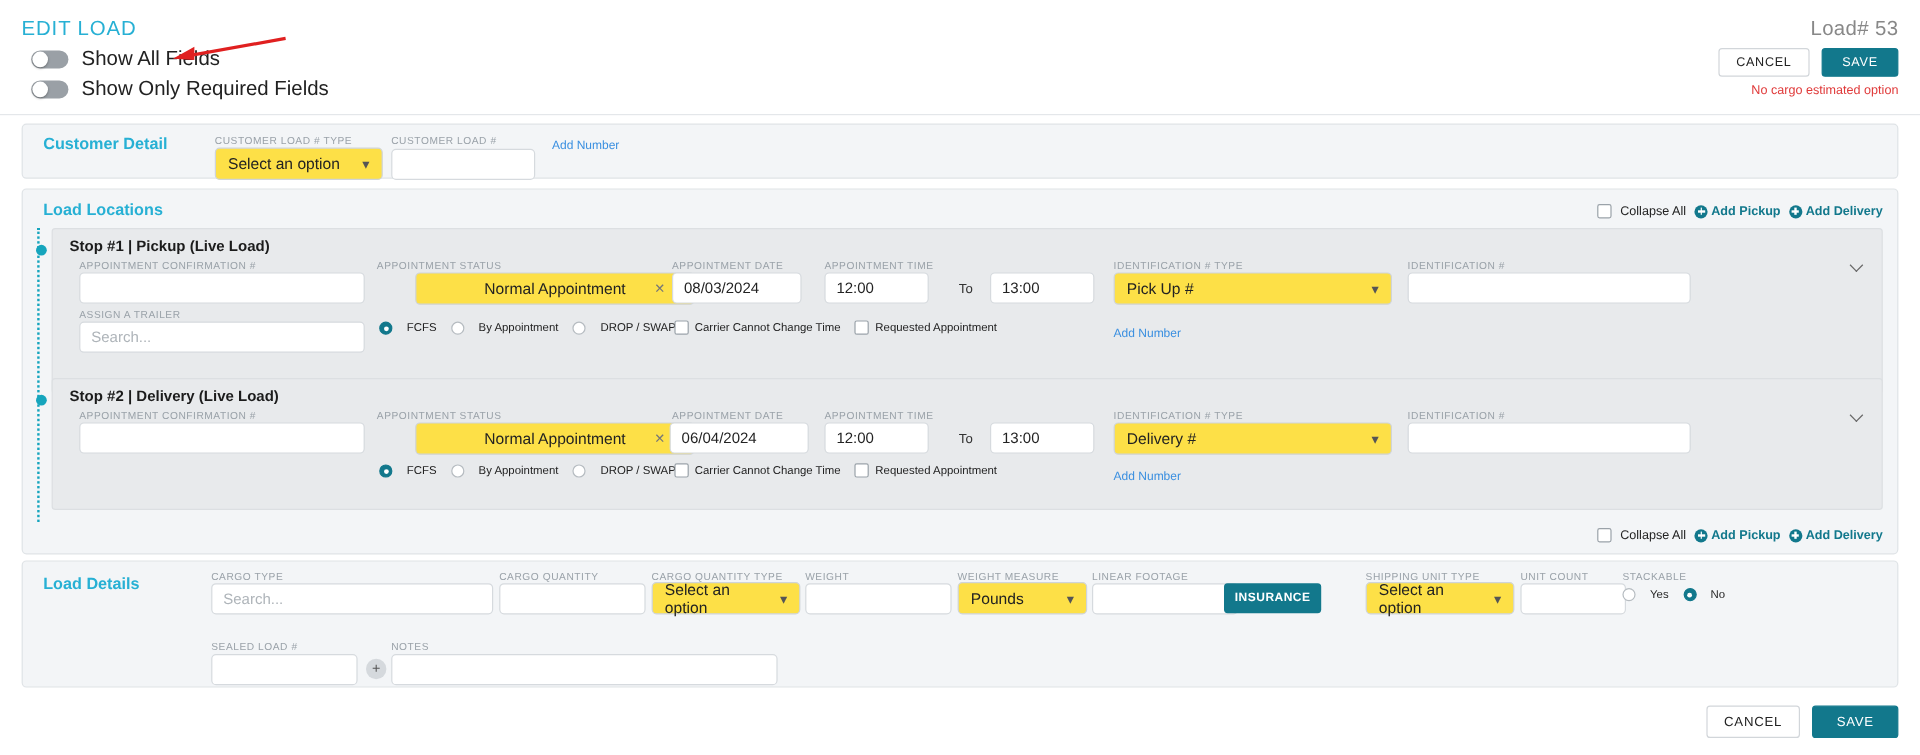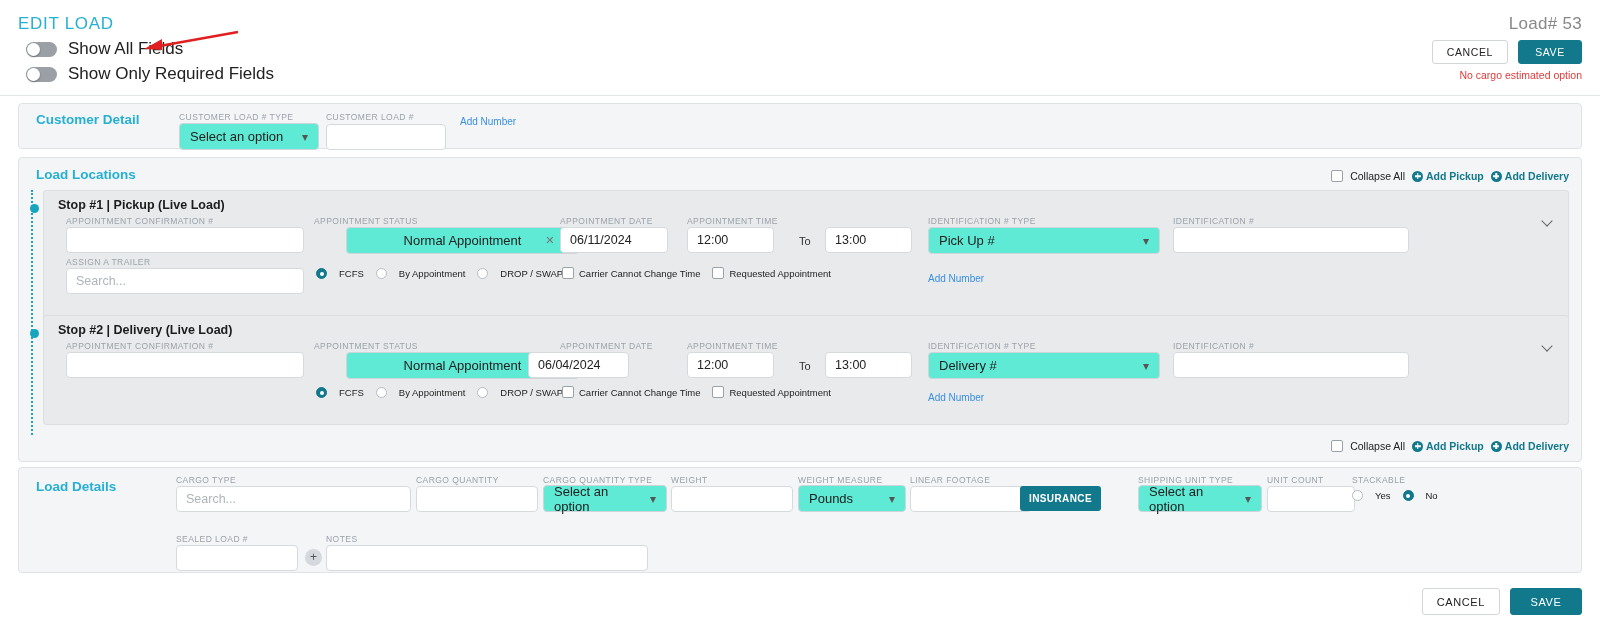--- a/index.html
+++ b/index.html
@@ -63,21 +63,21 @@
     color:#9aa2a9; text-transform:uppercase; white-space:nowrap;
   }
   .inp {
     position:absolute; height:26px; background:#fff;
     border:1px solid #d6dade; border-radius:4px;
     font-size:12.5px; color:#222; padding:0 9px;
     display:flex; align-items:center;
   }
   .inp.ph { color:#aeb4b9; }
   .sel {
-    position:absolute; height:27px; background:#5eead4;
+    position:absolute; height:27px; background:#fde047;
     border:1px solid #cfd4d8; border-radius:4px;
     font-size:13px; color:#222; padding:0 10px;
     display:flex; align-items:center; justify-content:space-between;
   }
   .sel .cv { color:#555; font-size:12px; margin-left:6px; }
   .sel-multi { justify-content:center;margin-left:32px; }
   .sel-multi .tools {
     position:absolute; right:9px; top:0; bottom:0;
     display:flex; align-items:center; gap:9px; color:#777; font-size:11px;
   }
@@ -235,21 +235,21 @@
       <div class="fld-label" style="left:270px; top:25px;">APPOINTMENT STATUS</div>
       <div class="sel sel-multi" style="left:270px; top:36px; width:233px;">
         <span>Normal Appointment</span>
         <span class="tools">
           <span>✕</span>
           <span>▾</span>
         </span>
       </div>
 
       <div class="fld-label" style="left:516px; top:25px;">APPOINTMENT DATE</div>
-      <div class="inp" style="left:516px; top:36px; width:108px;">06/11/2024</div>
+      <div class="inp" style="left:516px; top:36px; width:108px;">08/03/2024</div>
 
       <div class="fld-label" style="left:643px; top:25px;">APPOINTMENT TIME</div>
       <div class="inp" style="left:643px; top:36px; width:87px;">12:00</div>
       <div class="to-lbl" style="left:755px; top:44px;">To</div>
       <div class="inp" style="left:781px; top:36px; width:87px;">13:00</div>
 
       <div class="fld-label" style="left:884px; top:25px;">IDENTIFICATION # TYPE</div>
       <div class="sel" style="left:884px; top:36px; width:232px;">
         <span>Pick Up #</span>
         <span class="cv">▾</span>
@@ -297,21 +297,21 @@
       <div class="fld-label" style="left:270px; top:25px;">APPOINTMENT STATUS</div>
       <div class="sel sel-multi" style="left:270px; top:36px; width:233px;">
         <span>Normal Appointment</span>
         <span class="tools">
           <span>✕</span>
           <span>▾</span>
         </span>
       </div>
 
       <div class="fld-label" style="left:516px; top:25px;">APPOINTMENT DATE</div>
-      <div class="inp" style="left:484px; top:36px; width:101px;">06/04/2024</div>
+      <div class="inp" style="left:514px; top:36px; width:116px;">06/04/2024</div>
 
       <div class="fld-label" style="left:643px; top:25px;">APPOINTMENT TIME</div>
       <div class="inp" style="left:643px; top:36px; width:87px;">12:00</div>
       <div class="to-lbl" style="left:755px; top:44px;">To</div>
       <div class="inp" style="left:781px; top:36px; width:87px;">13:00</div>
 
       <div class="fld-label" style="left:884px; top:25px;">IDENTIFICATION # TYPE</div>
       <div class="sel" style="left:884px; top:36px; width:232px;">
         <span>Delivery #</span>
         <span class="cv">▾</span>

